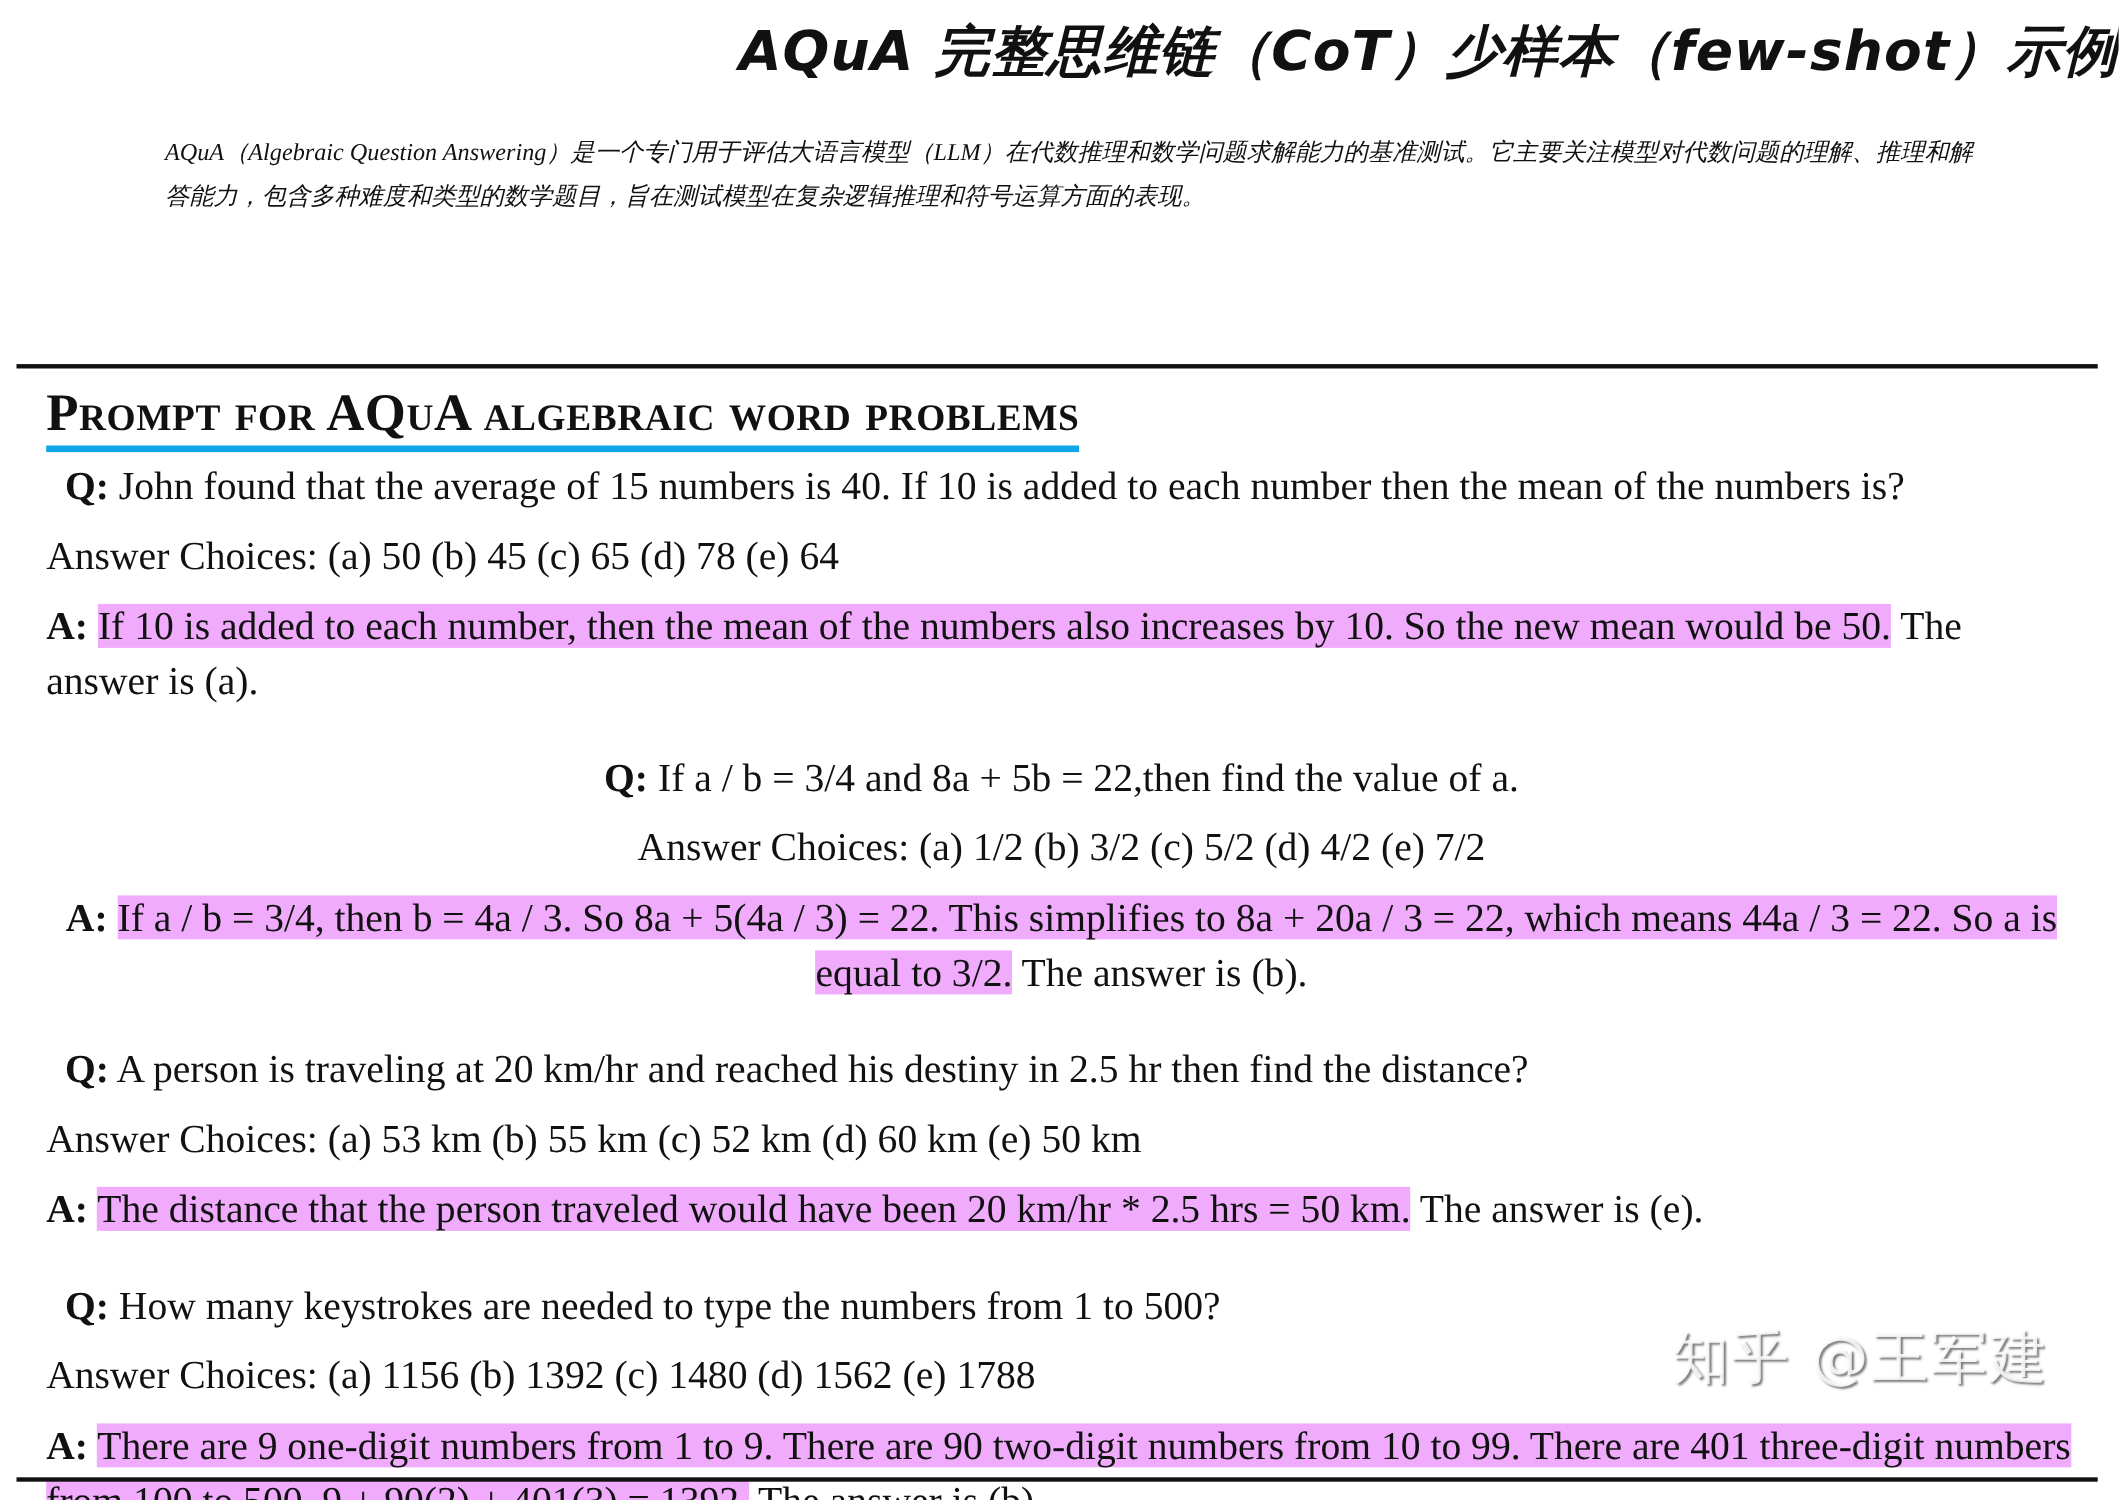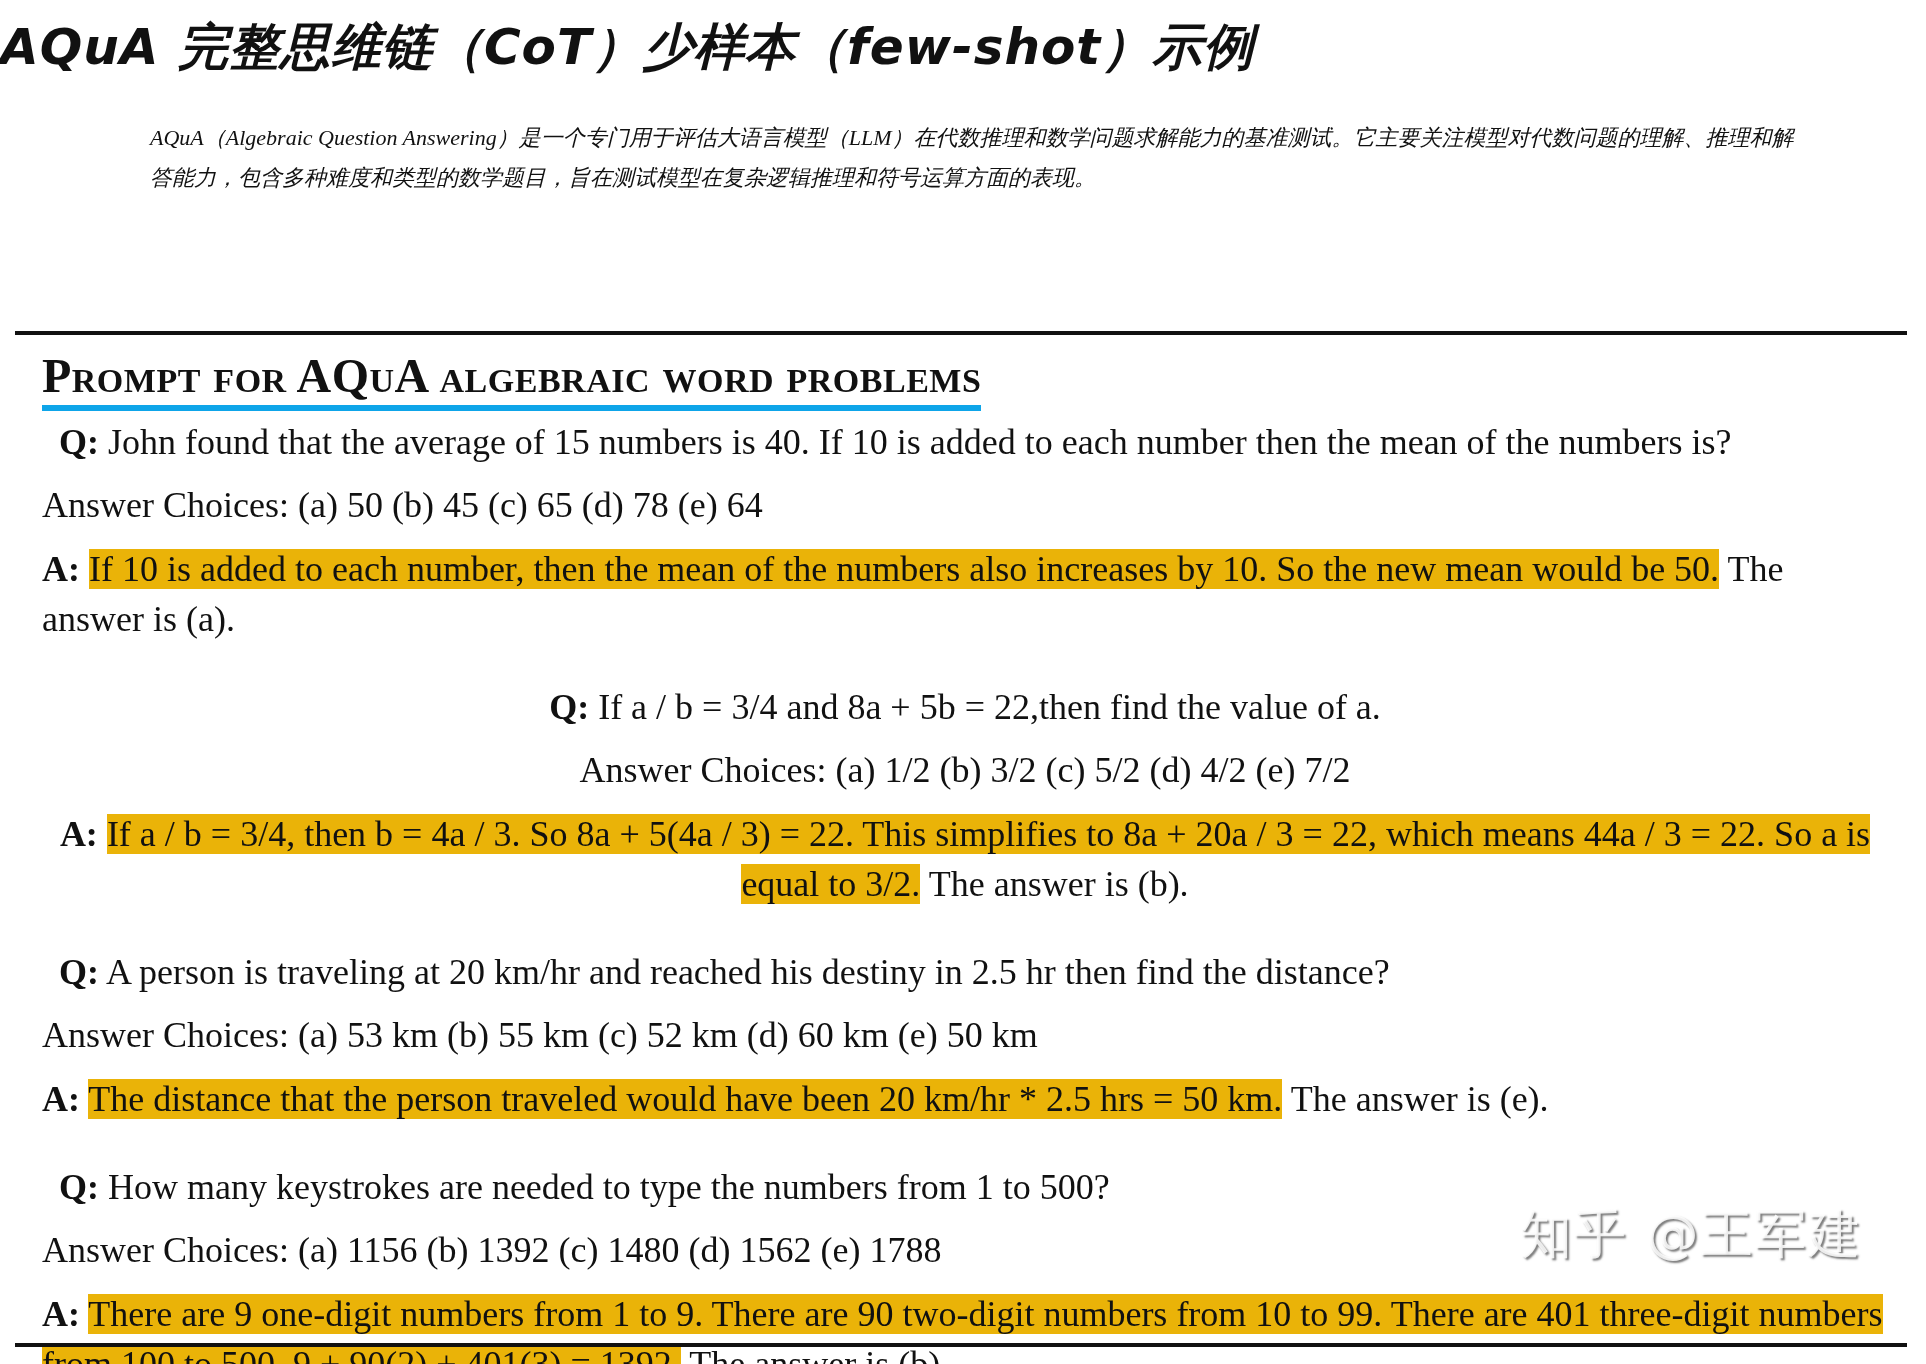--- a/index.html
+++ b/index.html
@@ -1,18 +1,18 @@
 <!DOCTYPE html>
 <html><head>
 <meta charset="utf-8">
 <style>
   html, body { margin: 0; padding: 0; background: #ffffff; }
   body { width: 1926px; height: 1364px; position: relative; overflow: hidden; }
   .title {
-    position: absolute; left: 0; top: 14px; width: 1926px; text-align: left;
+    position: absolute; left: 0; top: 14px; width: 1926px; text-align: right;
     font-family: "DejaVu Sans", sans-serif; font-size: 50px; font-weight: bold;
     color: #111; letter-spacing: 1px; font-style: italic;
   }
   .intro {
     position: absolute; left: 150px; top: 118px; width: 1660px;
     font-family: Liberation Serif, serif; font-size: 22px; line-height: 40px;
     color: #111; font-style: italic;
   }
   .rule-top {
     position: absolute; left: 15px; top: 331px; width: 1892px; height: 4px; background: #111;
@@ -29,21 +29,21 @@
   .doc {
     position: absolute; left: 42px; top: 402px; width: 1846px;
     font-family: "Liberation Serif", serif; font-size: 36px; color: #111;
     line-height: 46px;
   }
   .q { margin: 17px; }
   .choices { margin: 0; }
   .a { margin: 16px 0 0 0; line-height: 50px; }
   .block { margin-bottom: 22px; }
   .lbl { font-weight: bold; }
-  .hl { background: #eab308; }
+  .hl { background: #f0abfc; }
   .watermark {
     position: absolute; left: 1520px; top: 1200px;
     font-family: "DejaVu Sans", sans-serif; font-size: 52px; color: rgba(255,255,255,0.85);
     text-shadow: 2px 2px 2px rgba(90,90,90,0.8); letter-spacing: 2px; pointer-events: none;
   }
 </style>
 </head>
 <body>
 
 <div class="title">AQuA 完整思维链（CoT）少样本（few-shot）示例</div>

